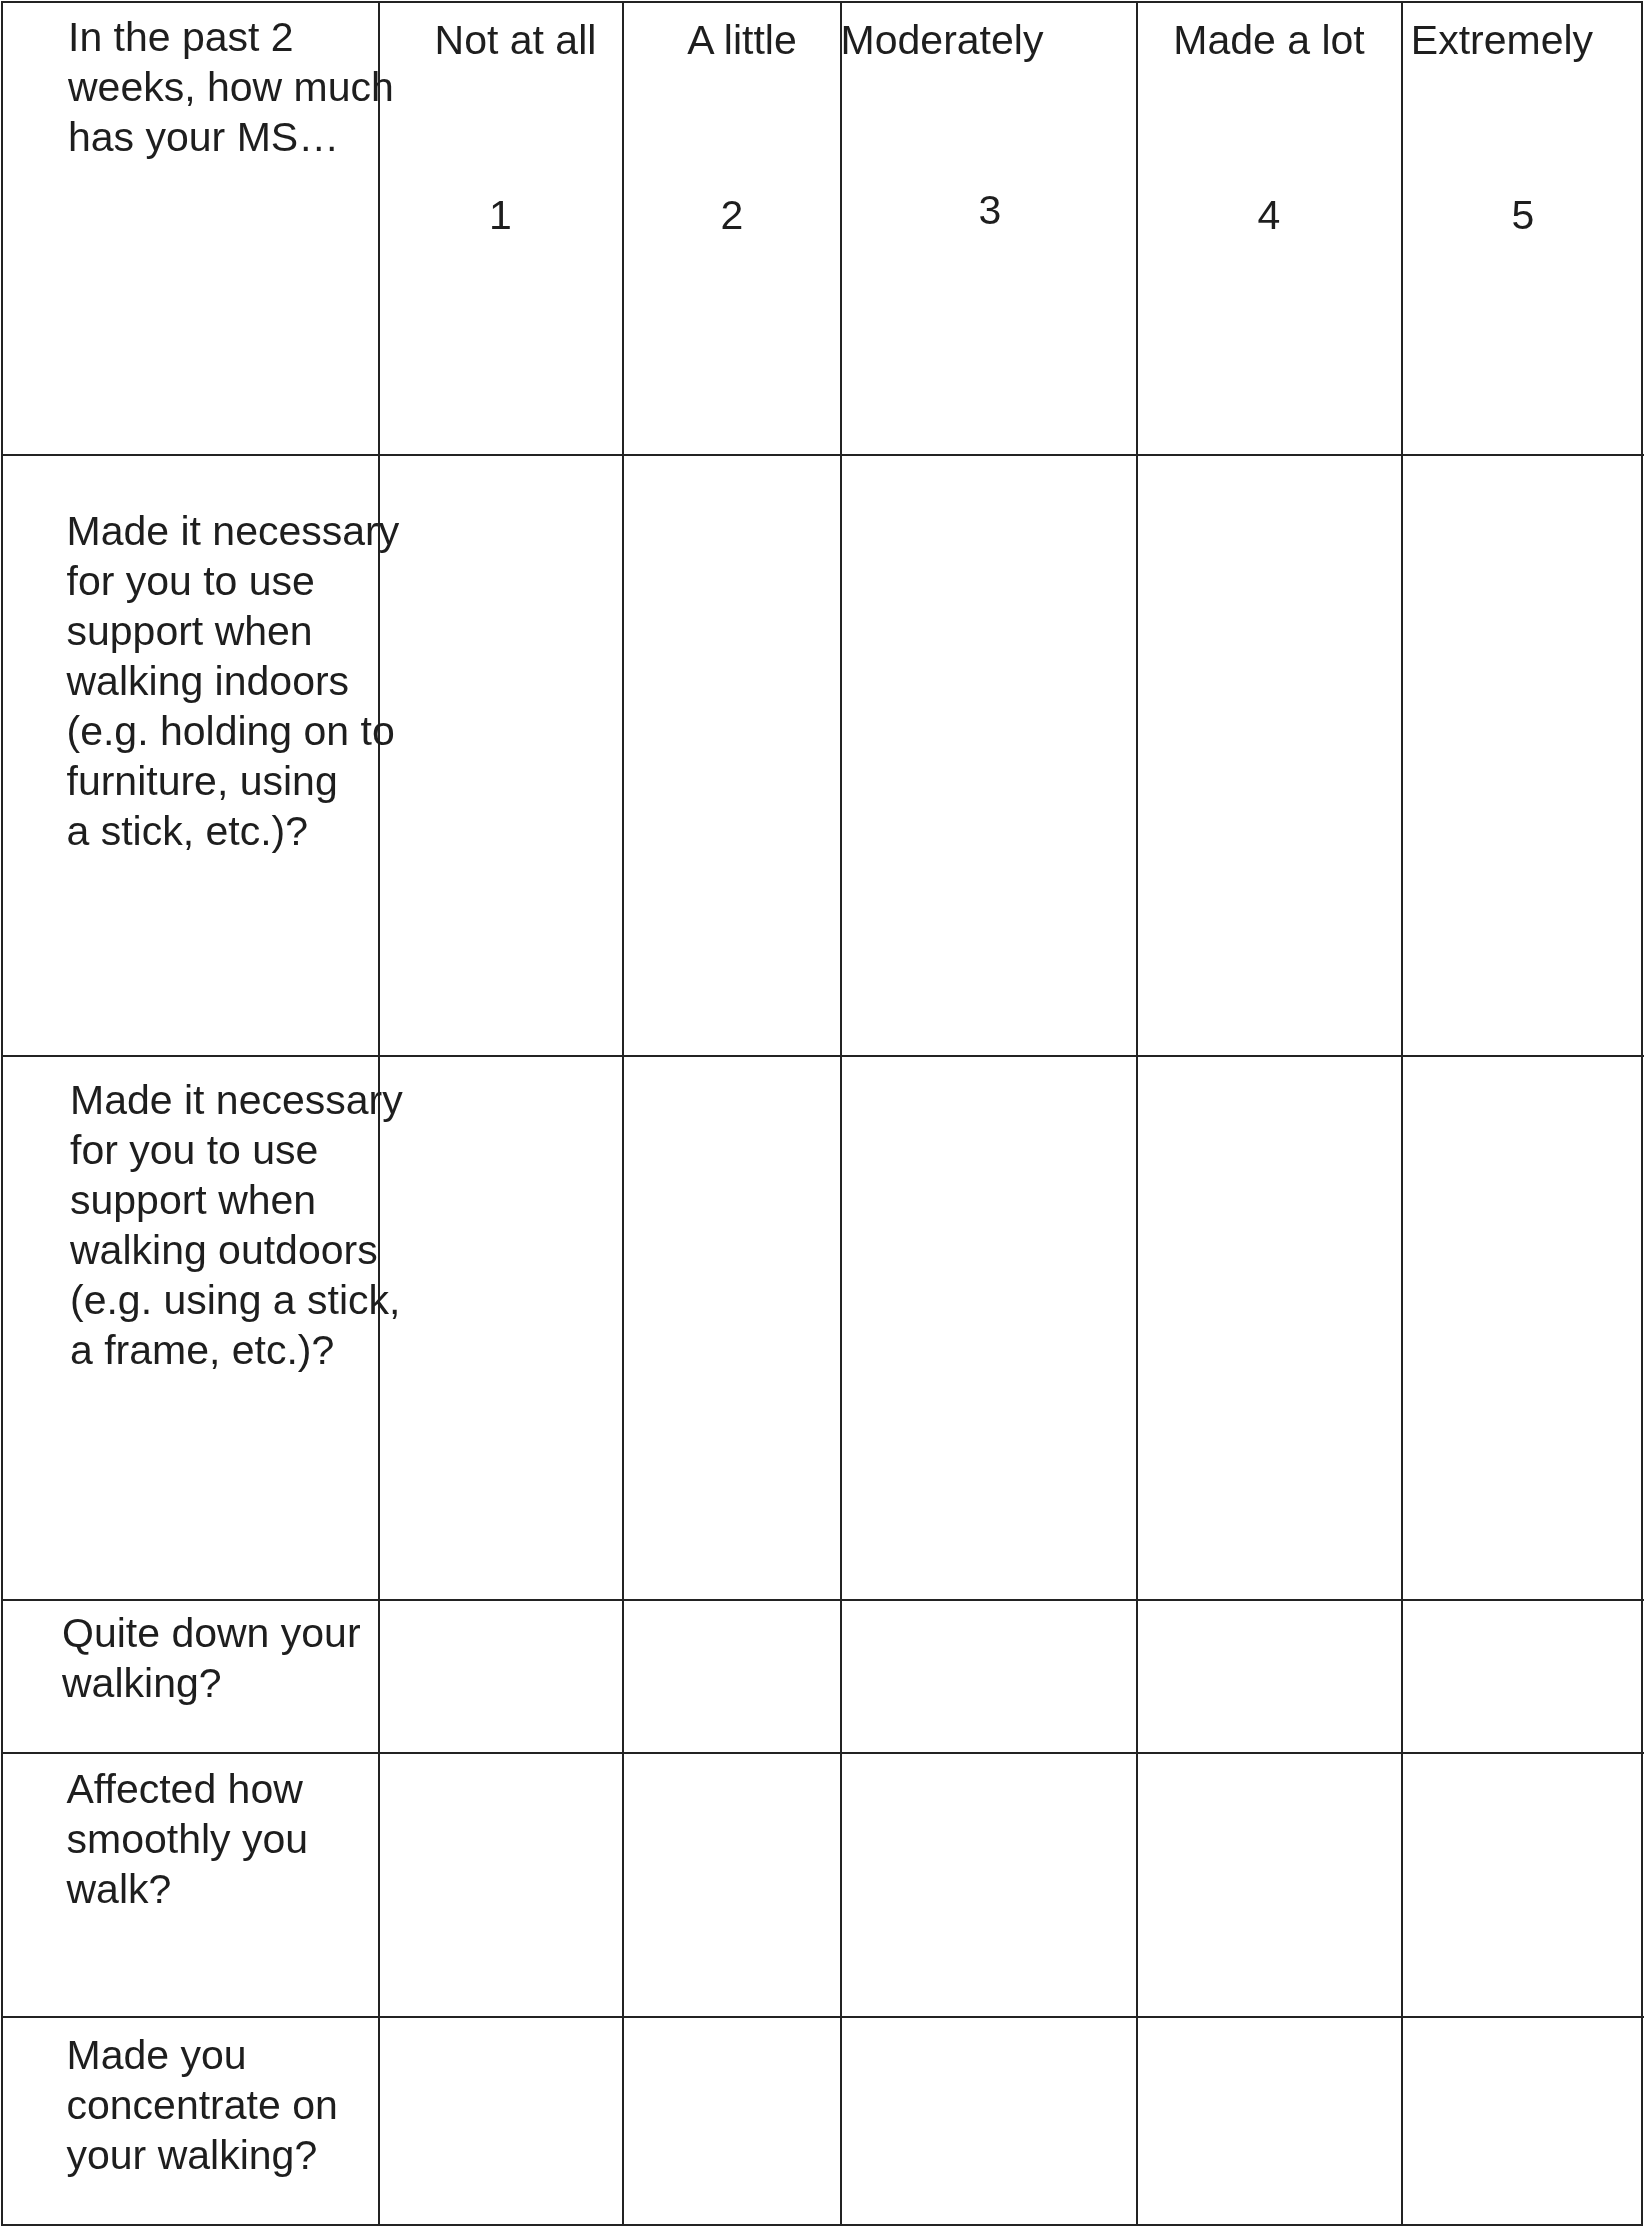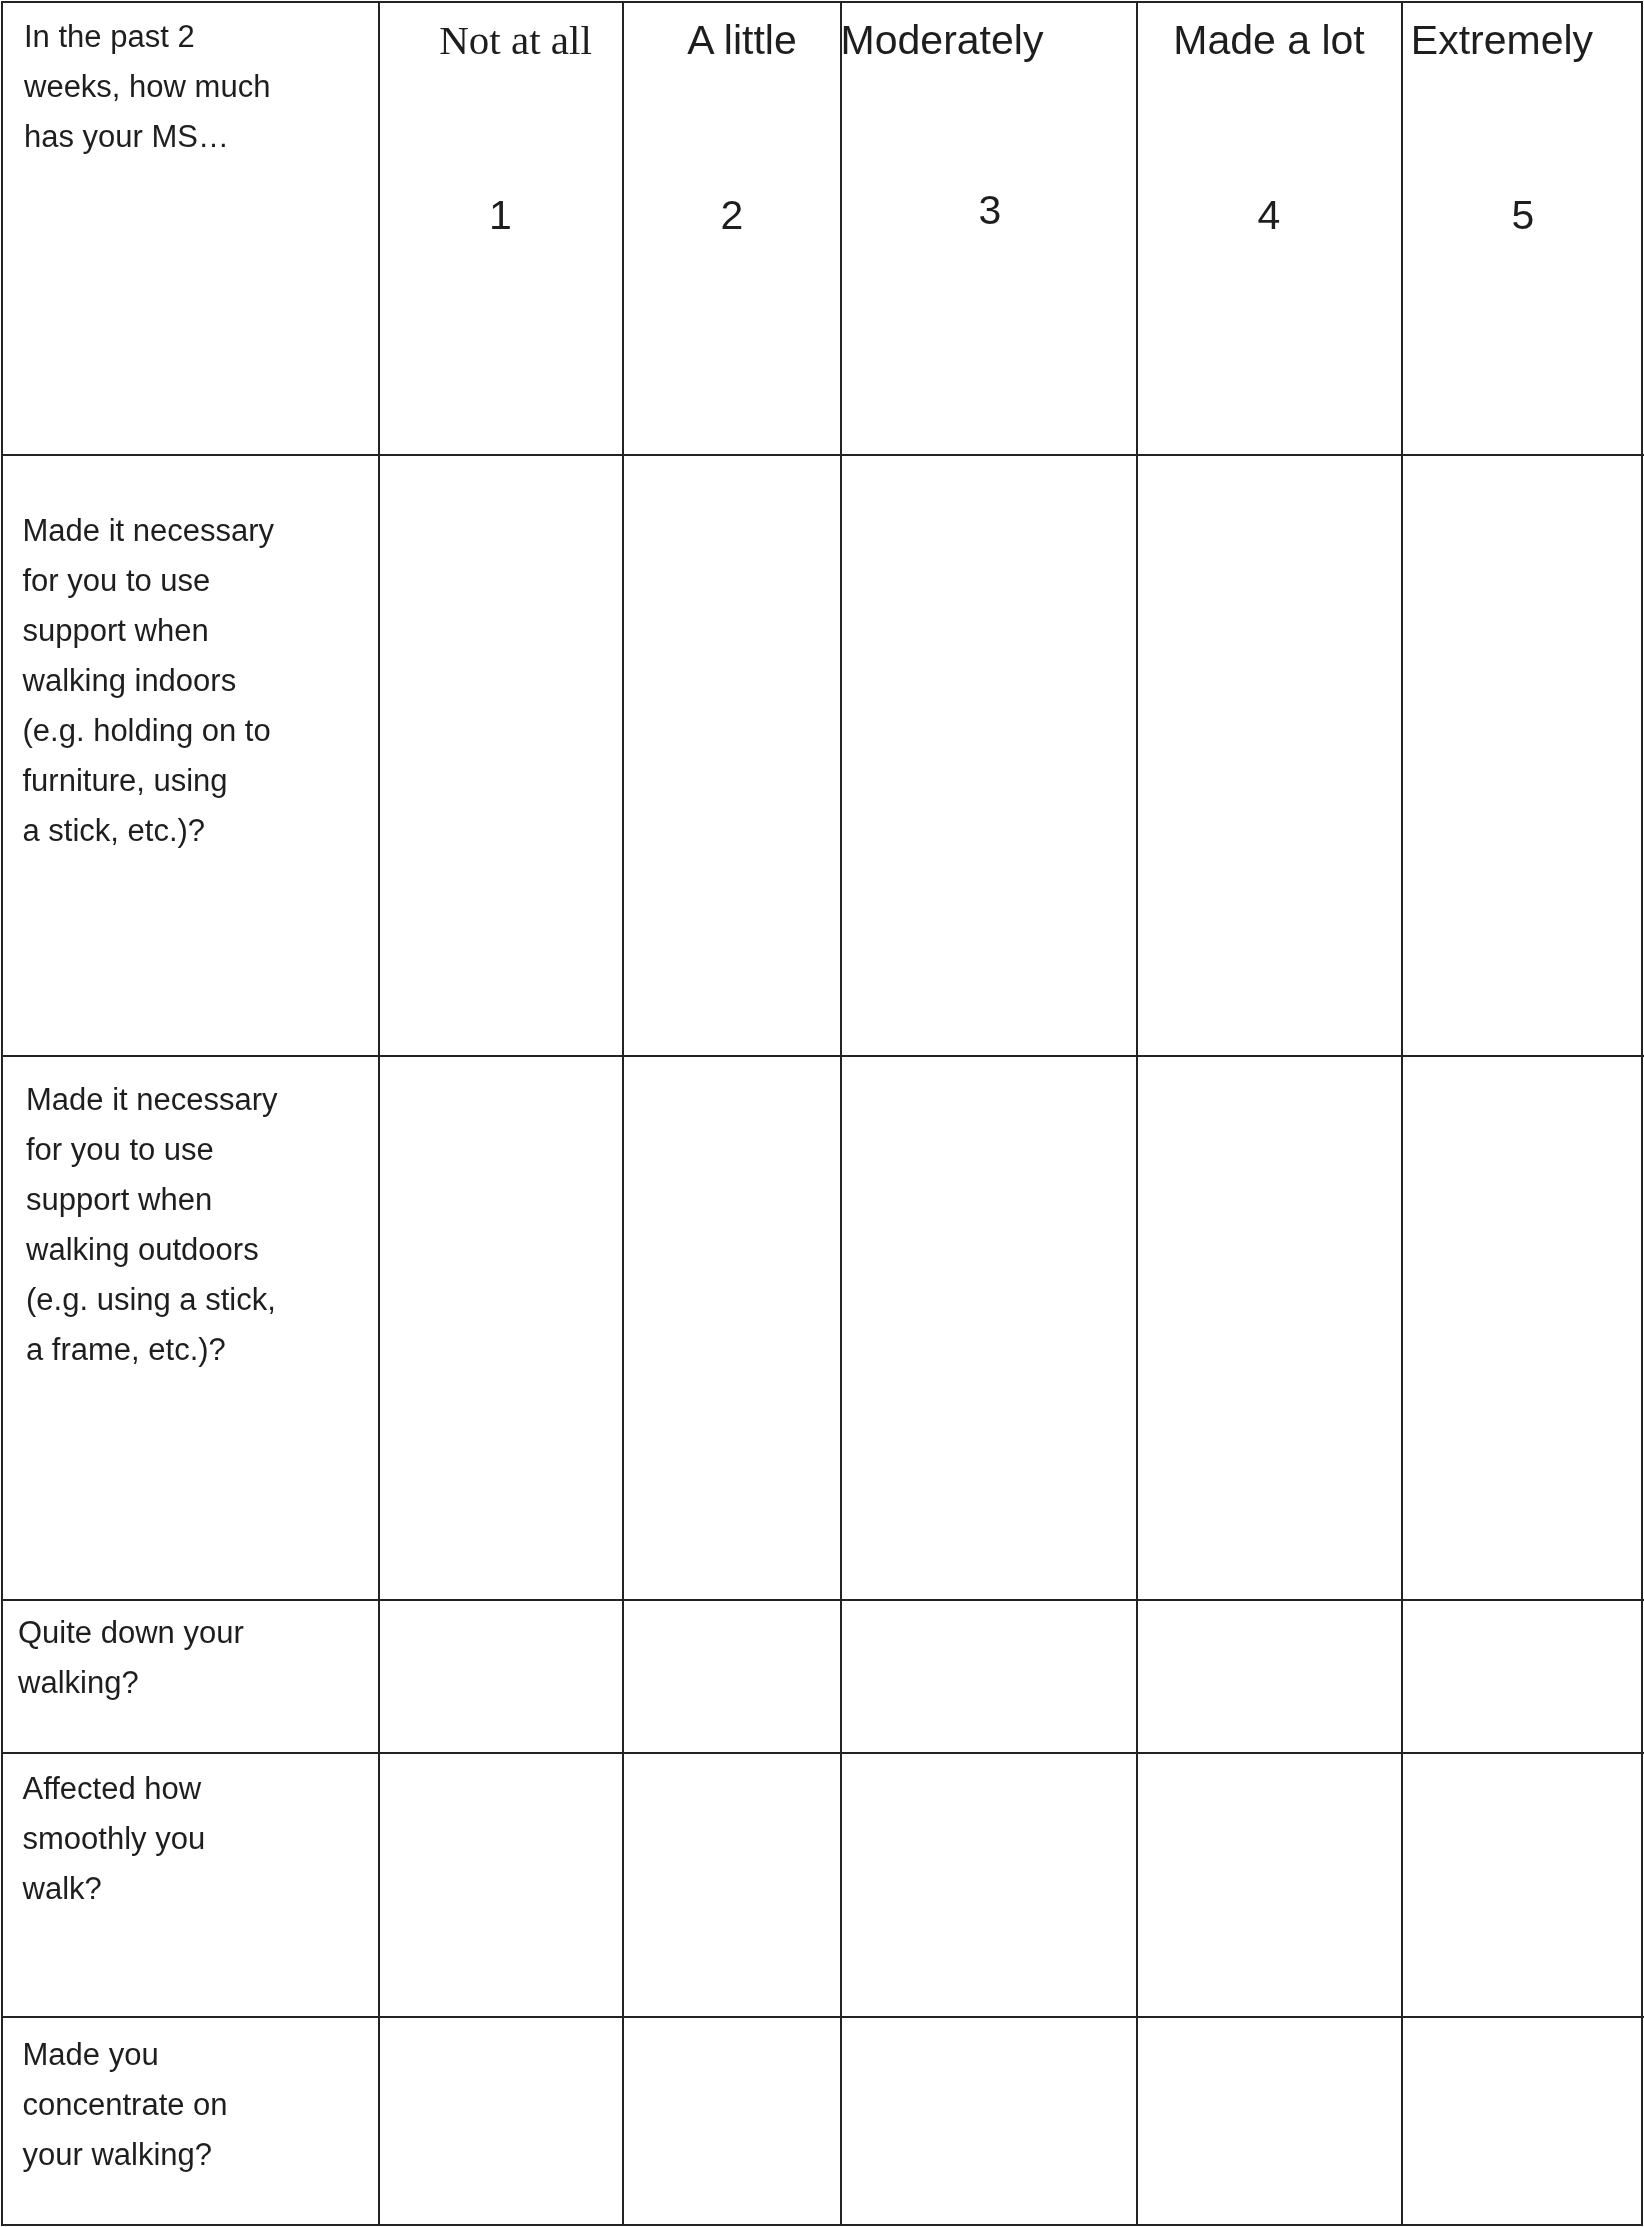--- a/index.html
+++ b/index.html
@@ -2,21 +2,21 @@
 <html style="font-size:12px"><head>
 <meta charset="utf-8">
 <style>
   html, body { margin: 0; padding: 0; background: #ffffff; }
   body { width: 1644px; height: 2227px; position: relative; overflow: hidden;
          font-family: "Liberation Sans", sans-serif; color: #1e1e1e; }
   .vline { position: absolute; top: 0.7px; width: 2.2px; height: 2225px; background: #232323; }
   .hline { position: absolute; left: 0.7px; height: 2.2px; width: 1643px; background: #232323; }
   .border { position: absolute; left: 0.7px; top: 0.7px; width: 1638px; height: 2221px;
             border: 2.2px solid #232323; }
-  .txt { position: absolute; font-size: 31px; line-height: 50px; white-space: pre; }
+  .txt { position: absolute; font-size: 41px; line-height: 50px; white-space: pre; margin-left: 44px; }
   .hdr-label { position: absolute; top: 15px; font-size: 41px; line-height: 50px;
                text-align: center; white-space: nowrap; }
   .hdr-num { position: absolute; top: 190px; font-size: 41px; line-height: 50px;
              text-align: center; }
   .cell { position: absolute; }
 </style>
 </head>
 <body>
 
 <div>
@@ -32,21 +32,21 @@
   <div class="hline" style="top:1599px"></div>
   <div class="hline" style="top:1752px"></div>
   <div class="hline" style="top:2016px"></div>
 
   <div>
     <div class="txt" style="left:24px; top:12px;">In the past 2
 weeks, how much
 has your MS…</div>
 
     <div>
-      <div class="hdr-label" style="left:380px; width:271px;font-family:Liberation Serif, serif;">Not at all</div>
+      <div class="hdr-label" style="left:380px; width:271px;">Not at all</div>
       <div class="hdr-num" style="left:380px; width:241px;">1</div>
     </div>
     <div>
       <div class="hdr-label" style="left:624px; width:236px;">A little</div>
       <div class="hdr-num" style="left:624px; width:216px;">2</div>
     </div>
     <div>
       <div class="hdr-label" style="left:795px; width:294px;">Moderately</div>
       <div class="hdr-num" style="left:843px; width:294px; top:185px;">3</div>
     </div>

